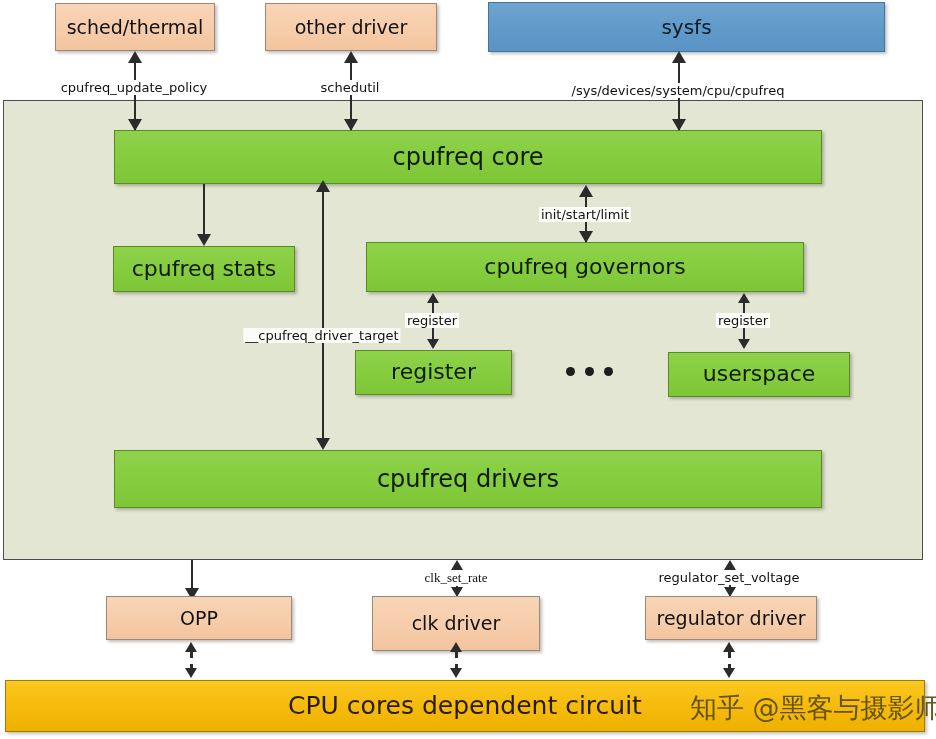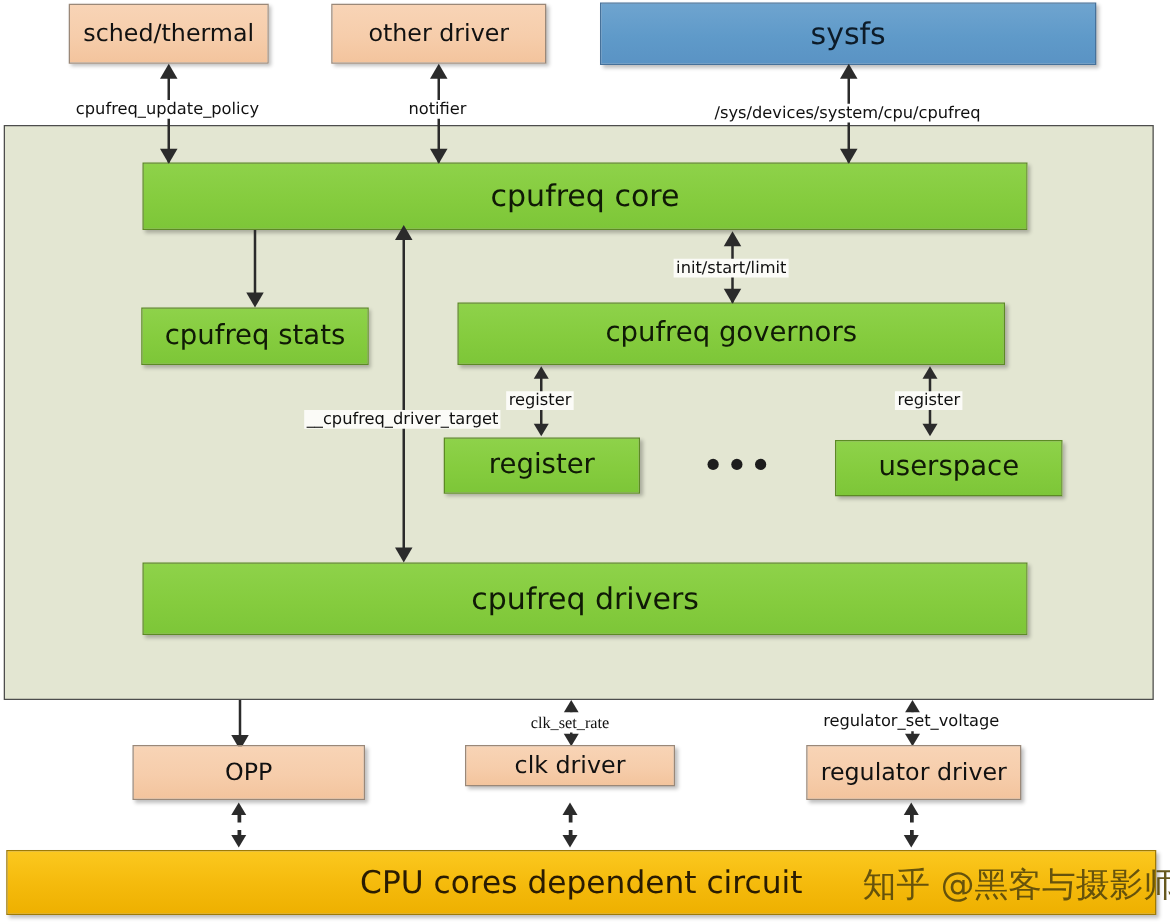--- a/index.html
+++ b/index.html
@@ -30,22 +30,23 @@
   }
   .peach {
     background: linear-gradient(to bottom, #f8d4b6 0%, #f6cdab 55%, #f3c49d 100%);
     border: 1px solid #9a8878;
     font-size: 19px;
     text-align: right;
   }
   .blue {
     background: linear-gradient(to bottom, #6fa4cf 0%, #5f9ac9 55%, #5a93c4 100%);
     border: 1px solid #46719a;
-    font-size: 24px;
+    font-size: 20px;
     color: #0d1b28;
+    margin-left: 8px;
   }
   .green {
     background: linear-gradient(to bottom, #8ed24a 0%, #85cc3e 55%, #7dc638 100%);
     border: 1px solid #5c8a24;
     font-size: 24px;
     color: #101a06;
   }
   .green-small {
     font-size: 22px;
   }
@@ -170,21 +171,21 @@
   </div>
 
   <div class="vline" style="left:134px; top:62px; height:68px;"></div>
   <div class="arrowhead arrow-up" style="left:128px; top:51px;"></div>
   <div class="arrowhead arrow-down" style="left:128px; top:119px;"></div>
   <div class="edge-label" style="left:134px; top:80px;">cpufreq_update_policy</div>
 
   <div class="vline" style="left:350px; top:62px; height:68px;"></div>
   <div class="arrowhead arrow-up" style="left:344px; top:51px;"></div>
   <div class="arrowhead arrow-down" style="left:344px; top:119px;"></div>
-  <div class="edge-label" style="left:350px; top:80px;">notifier</div>
+  <div class="edge-label" style="left:350px; top:80px;">schedutil</div>
 
   <div class="vline" style="left:678px; top:62px; height:68px;"></div>
   <div class="arrowhead arrow-up" style="left:672px; top:51px;"></div>
   <div class="arrowhead arrow-down" style="left:672px; top:119px;"></div>
   <div class="edge-label" style="left:678px; top:83px;">/sys/devices/system/cpu/cpufreq</div>
 
   <div class="vline" style="left:203px; top:184px; height:52px;"></div>
   <div class="arrowhead arrow-down" style="left:197px; top:234px;"></div>
 
   <div class="vline" style="left:585px; top:196px; height:46px;"></div>
@@ -215,21 +216,21 @@
   <div class="arrowhead arrow-down-sm" style="left:451px; top:587px;"></div>
   <div class="edge-label" style="left:456px; top:570px;font-family:Liberation Serif, serif;">clk_set_rate</div>
 
   <div class="vline" style="left:729px; top:570px; height:22px;"></div>
   <div class="arrowhead arrow-up-sm" style="left:724px; top:560px;"></div>
   <div class="arrowhead arrow-down-sm" style="left:724px; top:587px;"></div>
   <div class="edge-label" style="left:729px; top:570px;">regulator_set_voltage</div>
 
   <div class="box peach" style="left:106px; top:596px; width:186px; height:44px;">OPP</div>
 
-  <div class="box peach" style="left:372px; top:596px; width:168px; height:33px;">clk driver</div>
+  <div class="box peach" style="left:372px; top:596px; width:168px; height:55px;">clk driver</div>
 
   <div class="box peach" style="left:645px; top:596px; width:172px; height:44px;">regulator driver</div>
 
   <div class="vline-dash" style="left:190px; top:652px; height:18px;"></div>
   <div class="arrowhead arrow-up-sm" style="left:185px; top:642px;"></div>
   <div class="arrowhead arrow-down-sm" style="left:185px; top:668px;"></div>
 
   <div class="vline-dash" style="left:455px; top:652px; height:18px;"></div>
   <div class="arrowhead arrow-up-sm" style="left:450px; top:642px;"></div>
   <div class="arrowhead arrow-down-sm" style="left:450px; top:668px;"></div>

